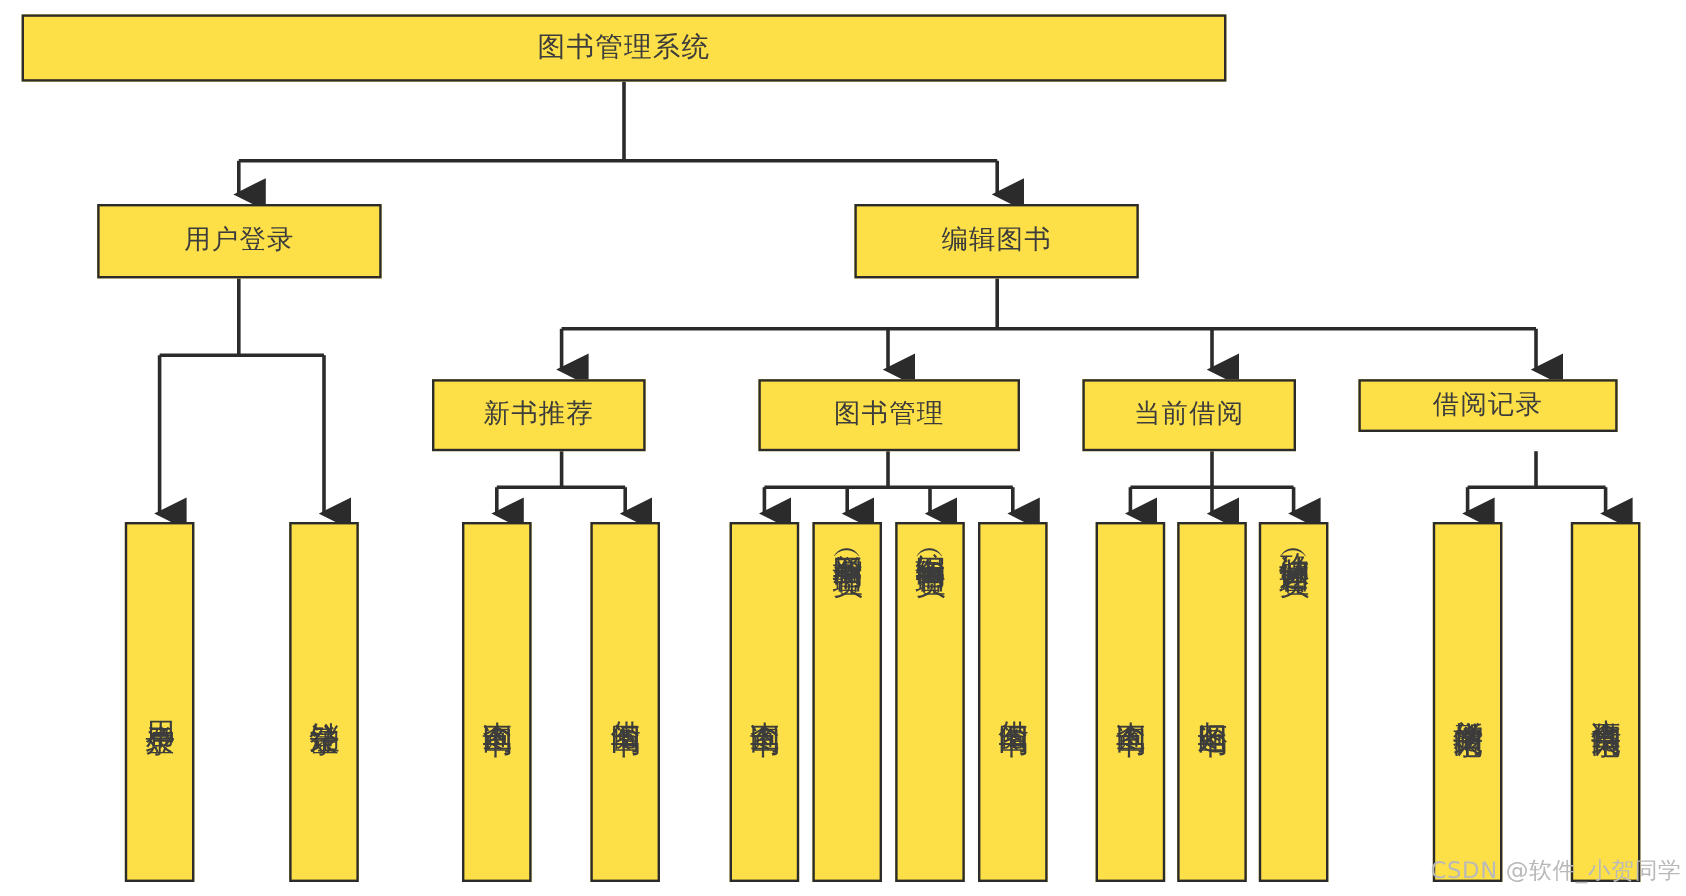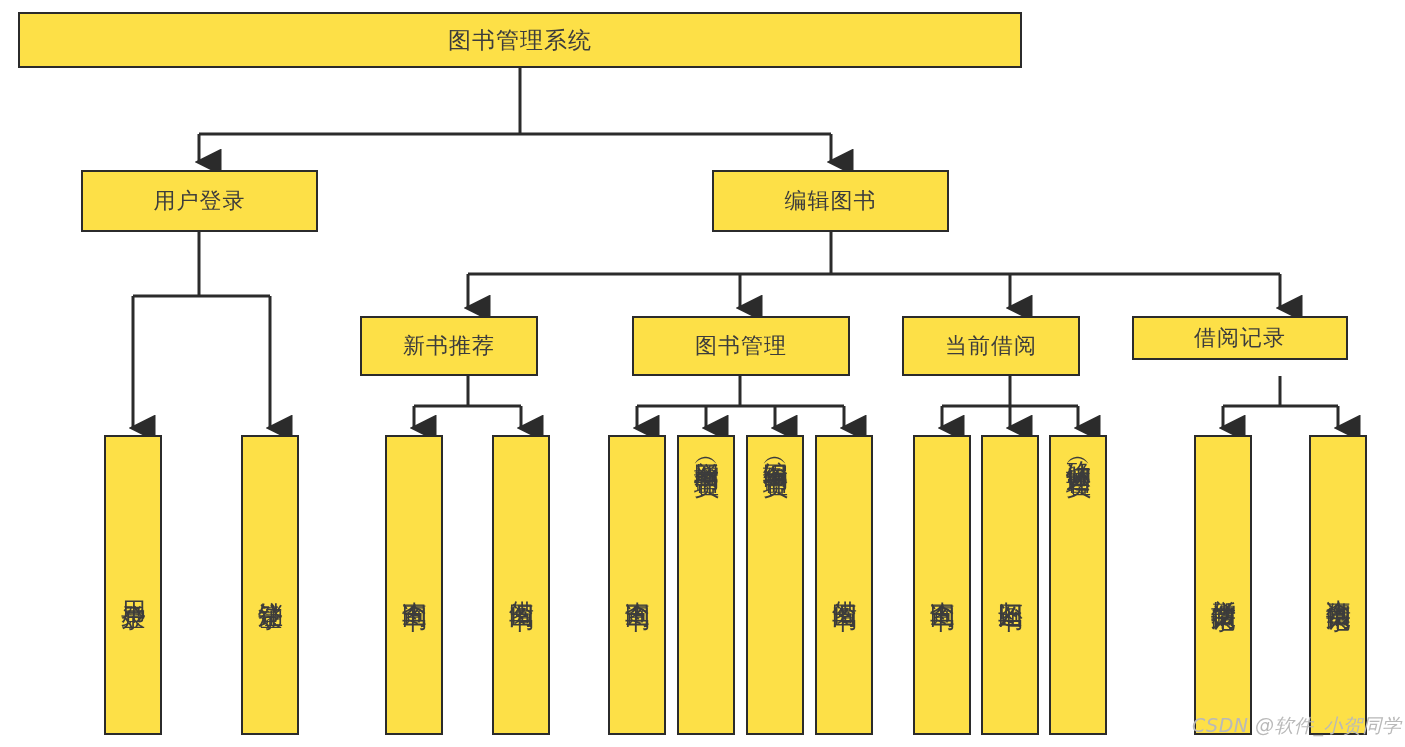--- a/index.html
+++ b/index.html
@@ -68,21 +68,20 @@
     align-items: center;
     padding-top: 0;
   }
   .watermark {
     position: absolute;
     color: #b9b9b9;
     font-size: 19px;
     letter-spacing: 0.5px;
     white-space: nowrap;
     user-select: none;
-    font-style: italic;
   }
 </style>
 </head>
 <body>
 
 <div id="canvas">
 
   <svg class="edges" viewBox="0 0 1405 747">
     <defs>
       <marker id="arrow" viewBox="0 0 12 12" refX="6" refY="10" markerWidth="9" markerHeight="9" orient="auto-start-reverse">

